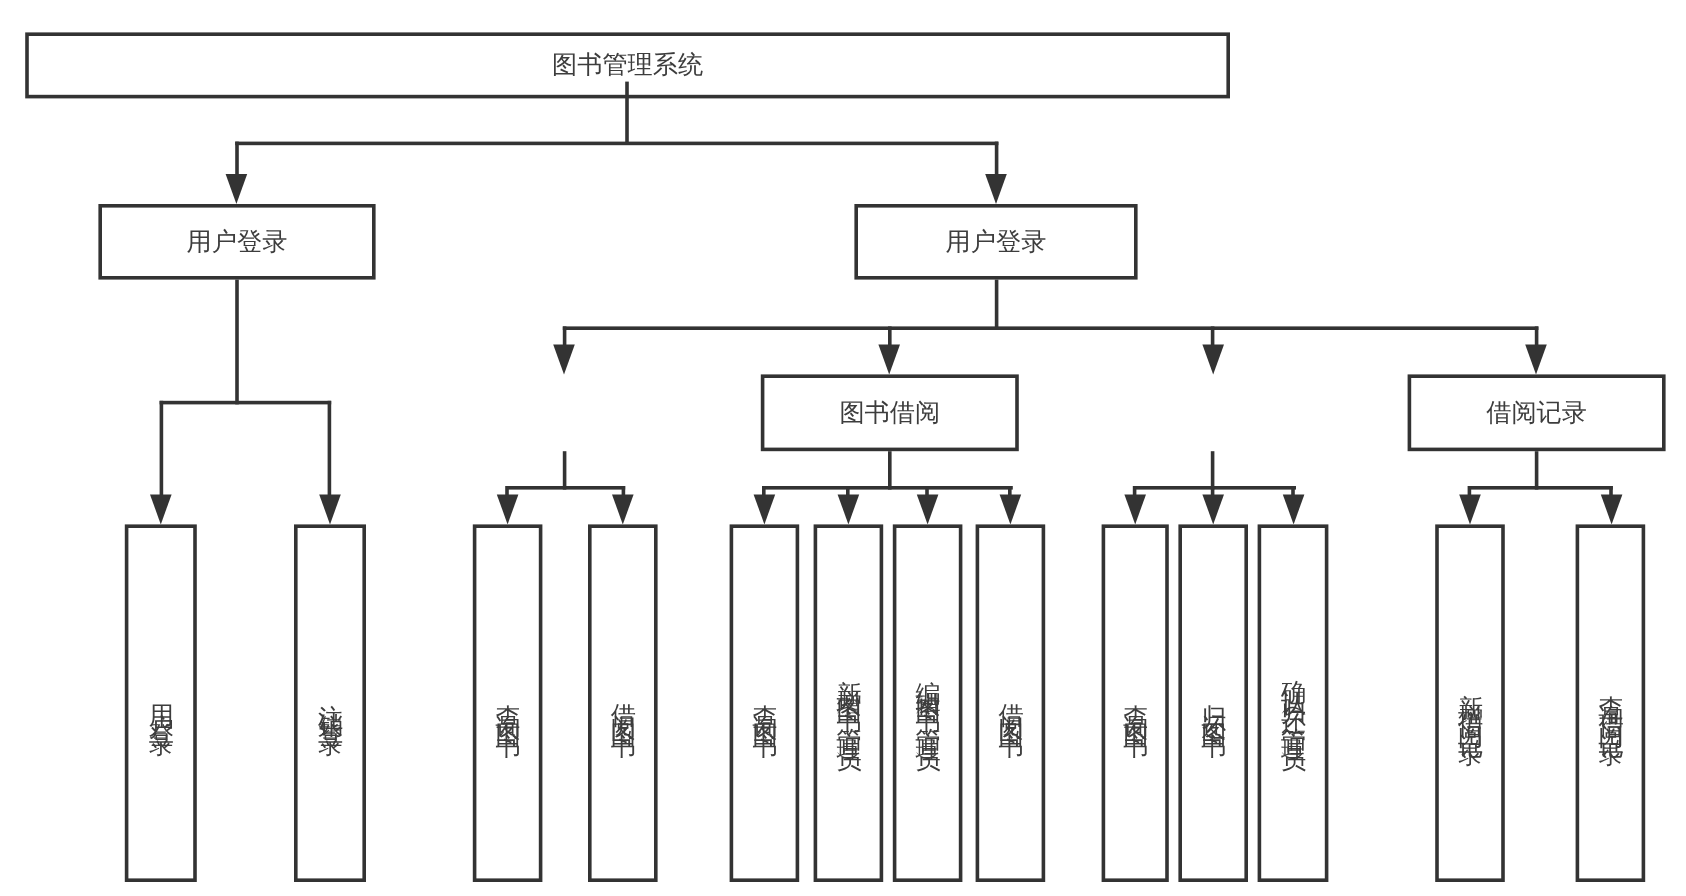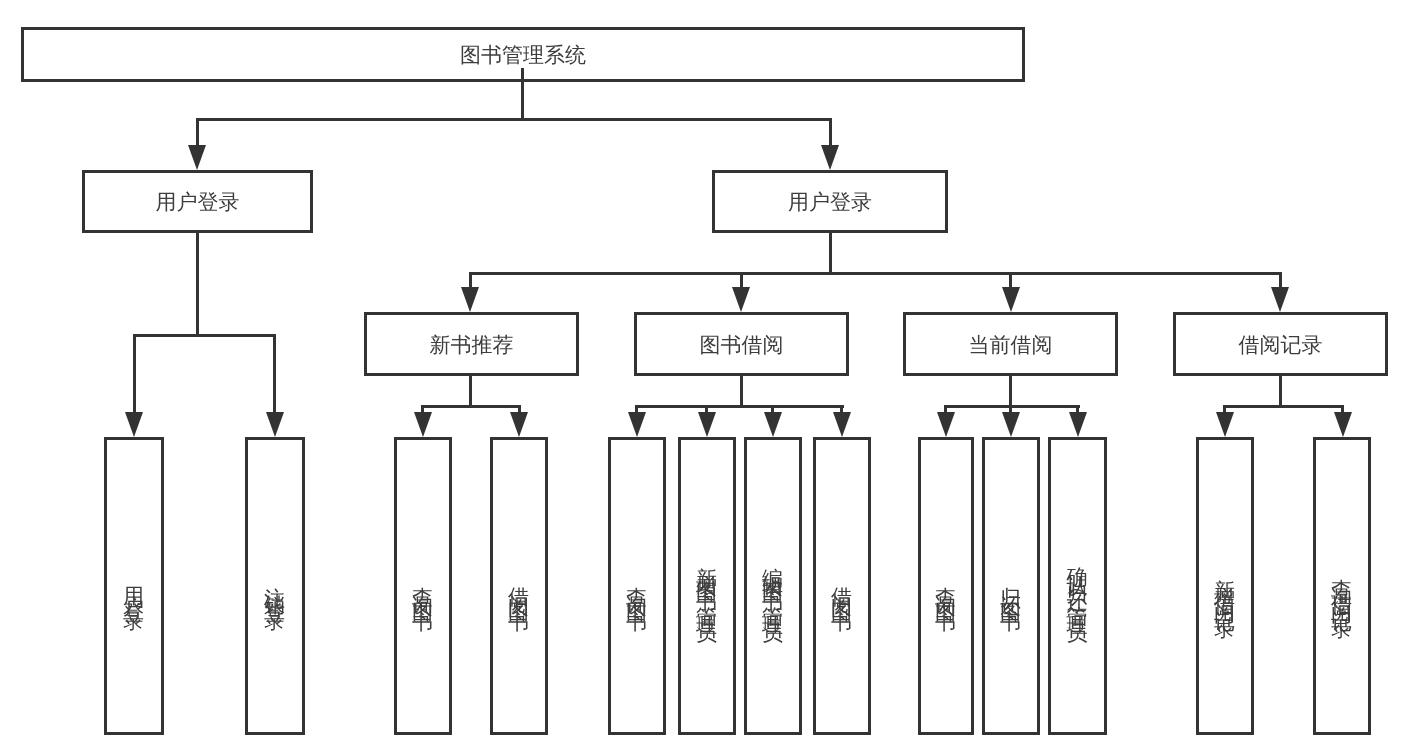--- a/index.html
+++ b/index.html
@@ -93,28 +93,22 @@
   <div class="h-line" style="left:469px; top:272px; width:813px;"></div>
   <div class="v-line" style="left:469px; top:272px; height:17px;"></div>
   <div class="arrow" style="left:461px; top:287px;"></div>
   <div class="v-line" style="left:740px; top:272px; height:17px;"></div>
   <div class="arrow" style="left:732px; top:287px;"></div>
   <div class="v-line" style="left:1009px; top:272px; height:17px;"></div>
   <div class="arrow" style="left:1002px; top:287px;"></div>
   <div class="v-line" style="left:1279px; top:272px; height:17px;"></div>
   <div class="arrow" style="left:1271px; top:287px;"></div>
 
-  <div class="hbox" style="left:364px; top:312px; width:215px; height:64px;">
-    <span>新书推荐</span>
-  </div>
   <div class="hbox" style="left:634px; top:312px; width:215px; height:64px;">
     <span>图书借阅</span>
-  </div>
-  <div class="hbox" style="left:903px; top:312px; width:215px; height:64px;">
-    <span>当前借阅</span>
   </div>
   <div class="hbox" style="left:1173px; top:312px; width:215px; height:64px;">
     <span>借阅记录</span>
   </div>
 
   <div class="v-line" style="left:469px; top:376px; height:32px;"></div>
   <div class="h-line" style="left:422px; top:405px; width:99px;"></div>
   <div class="v-line" style="left:421px; top:405px; height:10px;"></div>
   <div class="arrow" style="left:414px; top:412px;"></div>
   <div class="v-line" style="left:518px; top:405px; height:10px;"></div>

